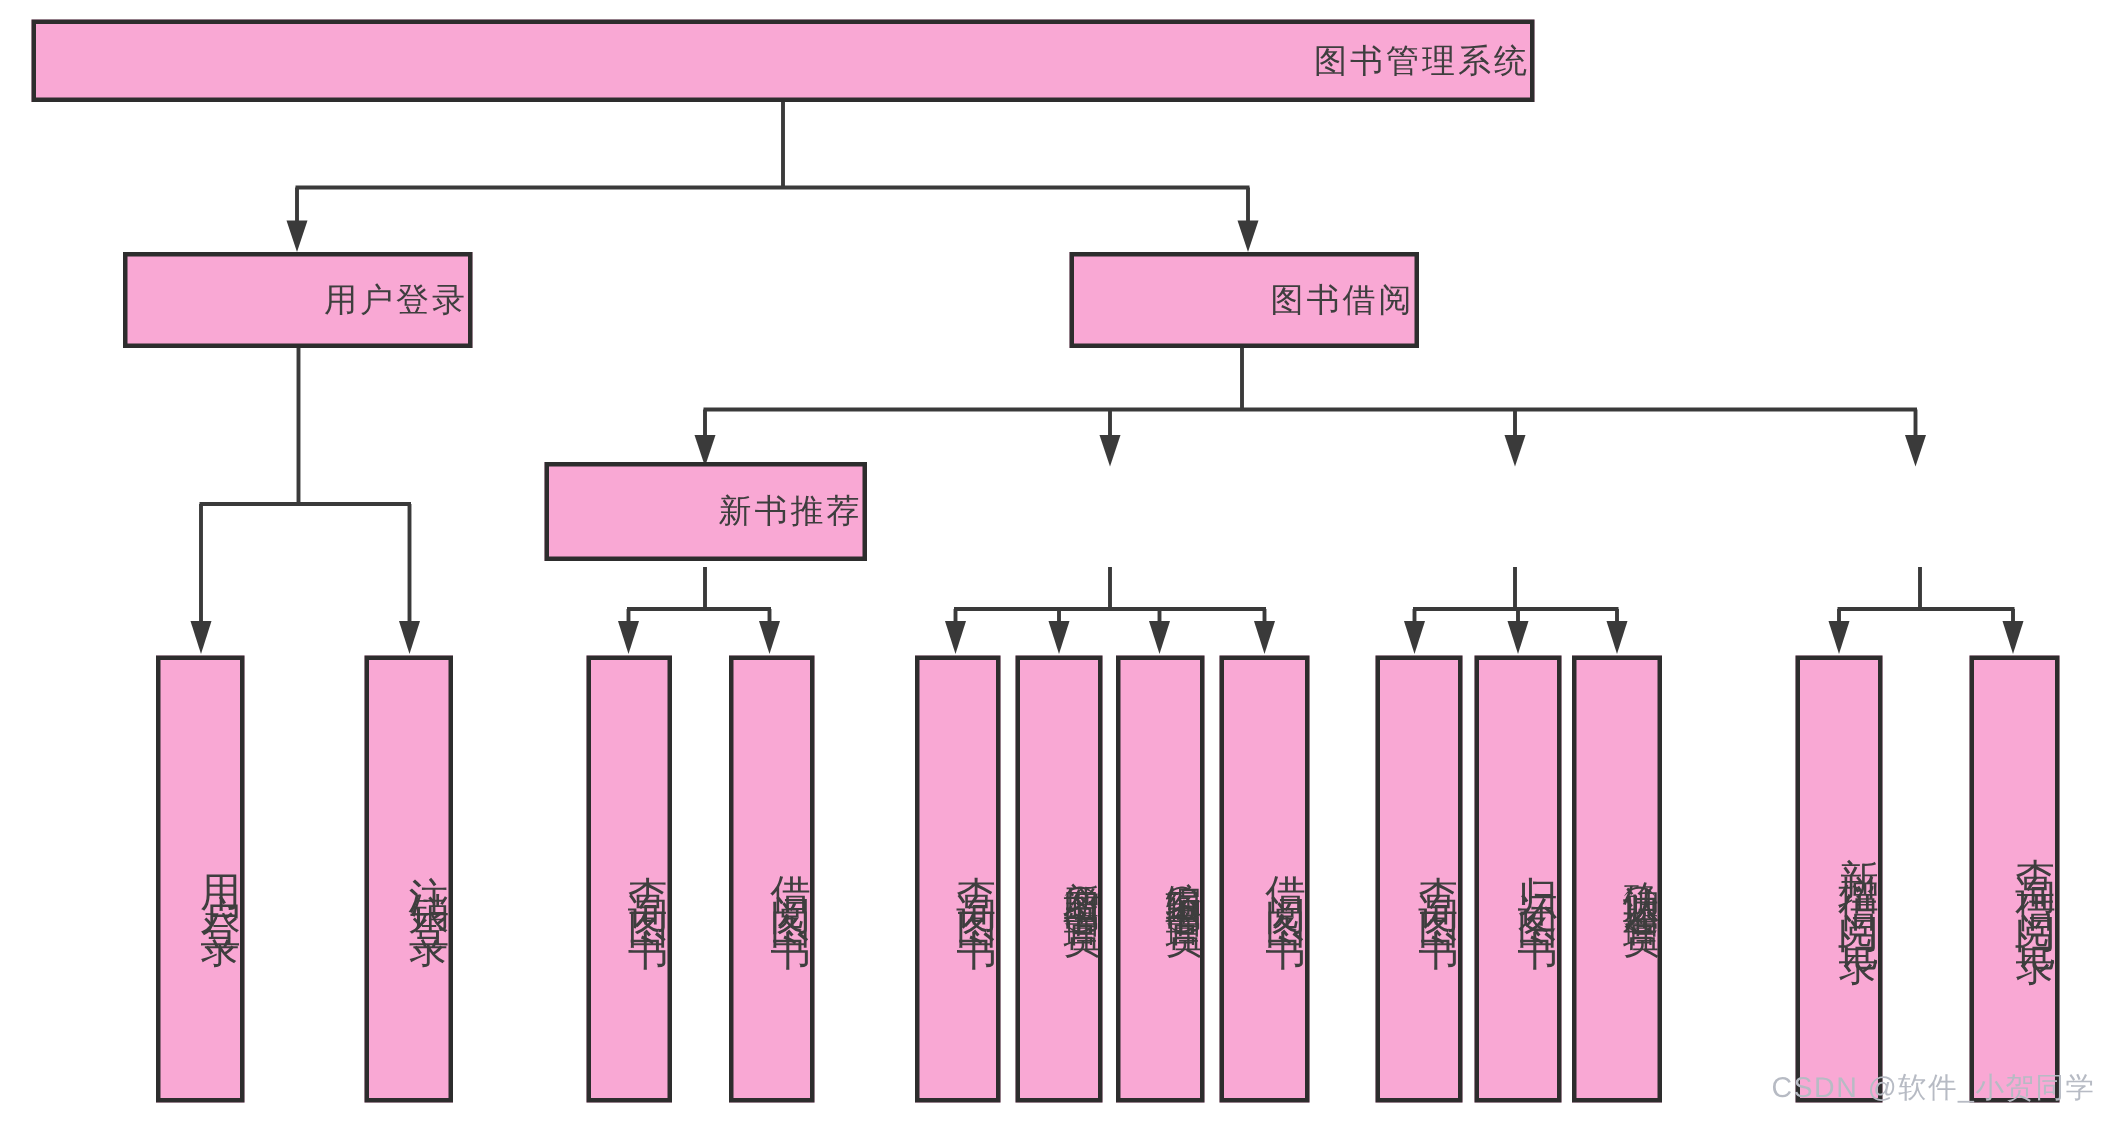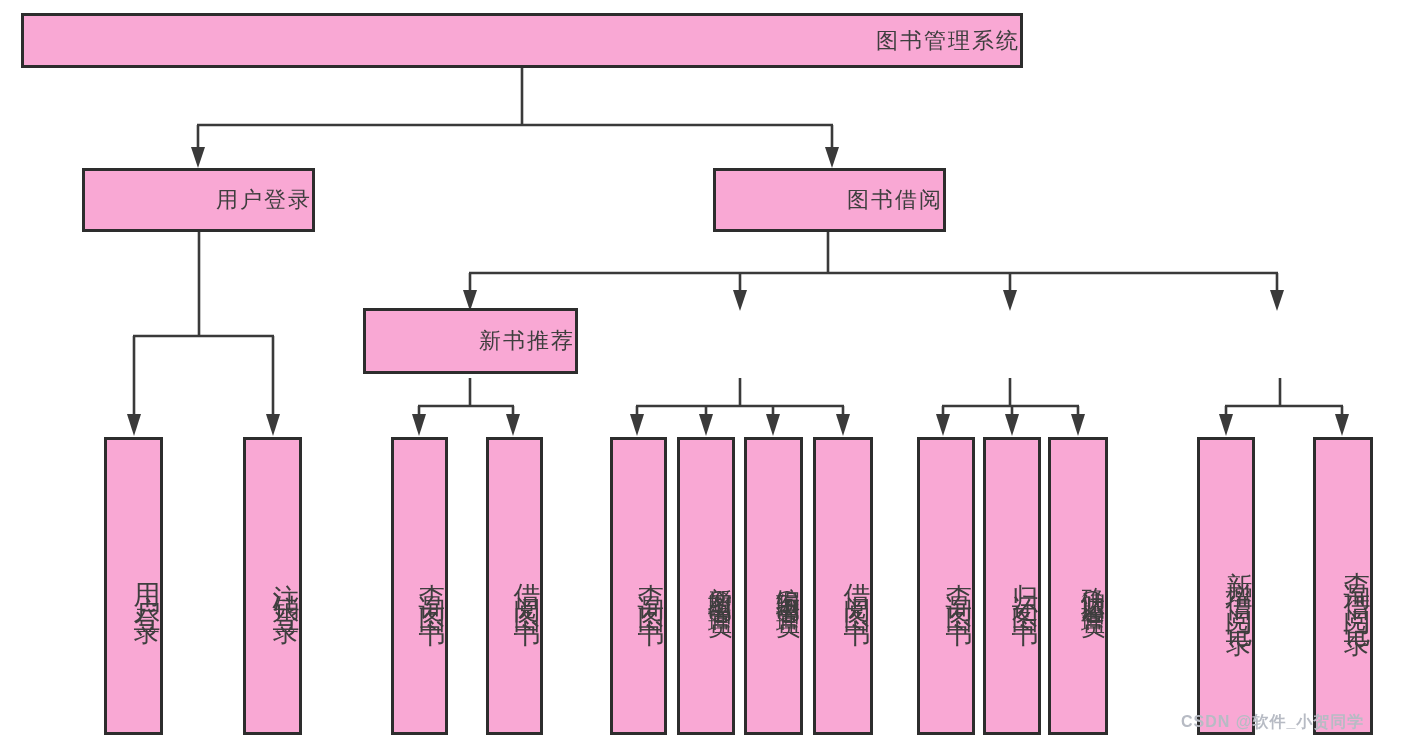--- a/index.html
+++ b/index.html
@@ -34,25 +34,24 @@
   svg.connectors{
     position:absolute;
     left:0;top:0;
     width:1405px;height:747px;
   }
   svg.connectors line{stroke:#3a3a3a;stroke-width:2.6;}
   svg.connectors polygon{fill:#3a3a3a;stroke:none;}
   .watermark{
     position:absolute;
     left:1181px;top:712px;
-    font-size:16px;
+    font-size:19px;
     color:#b7bbc4;
     letter-spacing:1px;
     white-space:nowrap;
-    font-weight:bold;
   }
 </style>
 </head>
 <body>
 
 <div class="stage">
 
   <svg class="connectors" viewBox="0 0 1405 747" xmlns="http://www.w3.org/2000/svg">
 
     <g>

